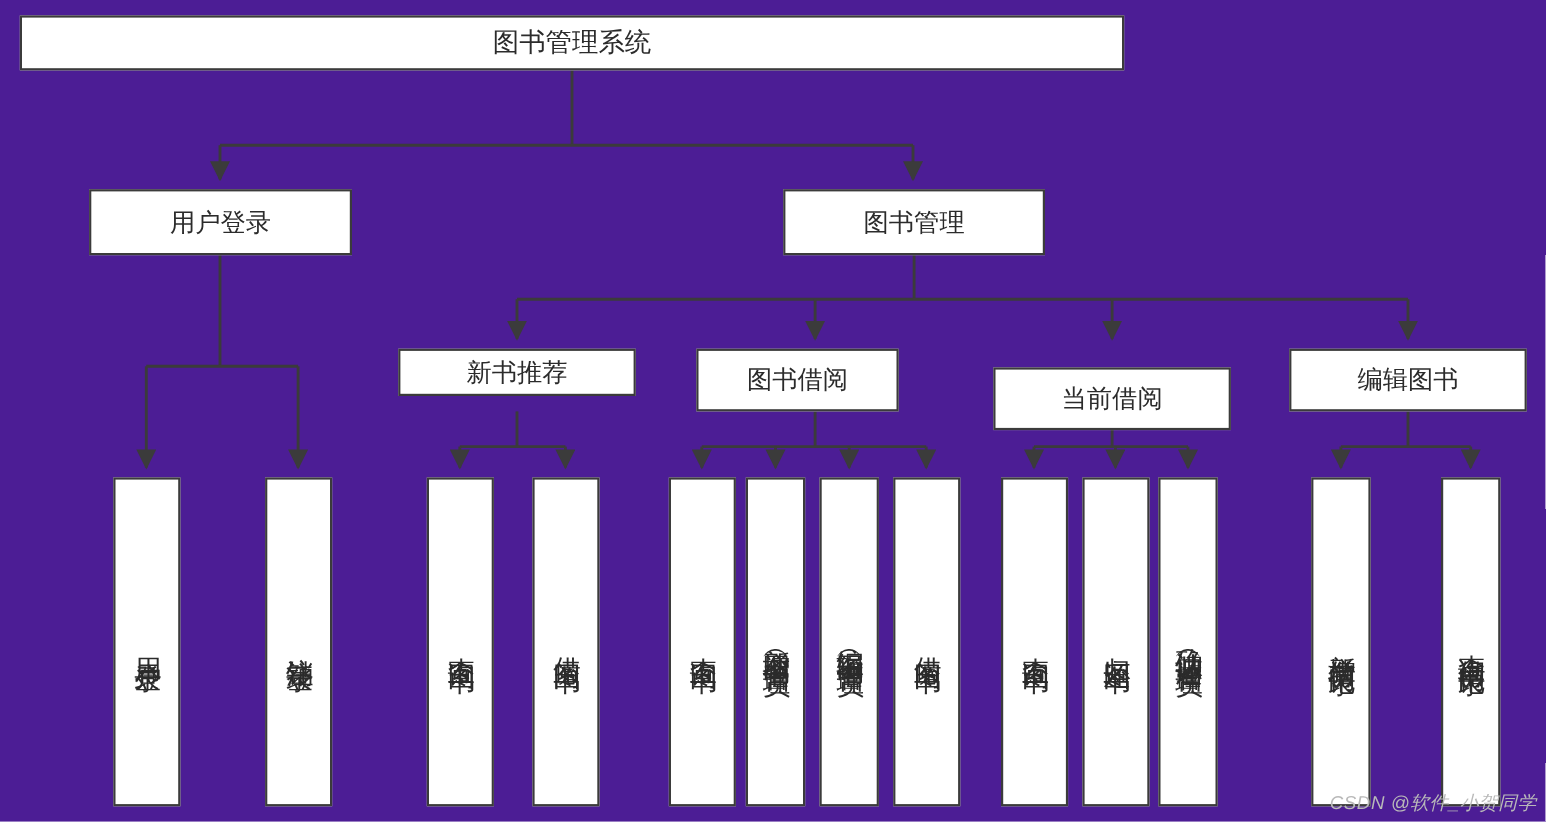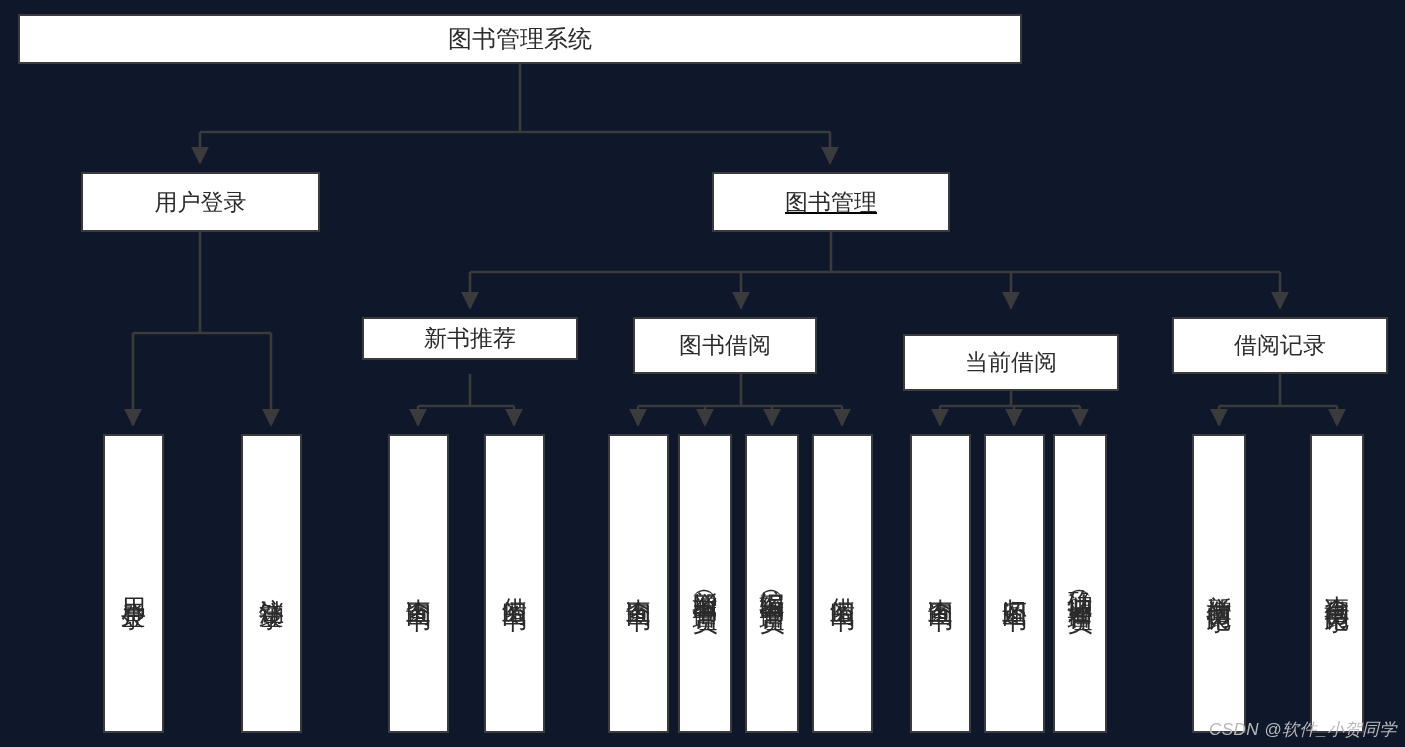--- a/index.html
+++ b/index.html
@@ -8,21 +8,21 @@
     padding: 0;
     background: #ffffff;
   }
   body {
     font-family: "Liberation Sans", "DejaVu Sans", sans-serif;
   }
   #canvas {
     position: relative;
     width: 1405px;
     height: 747px;
-    background: #0f172a;
+    background: #4c1d95;
     overflow: hidden;
   }
   #edges {
     position: absolute;
     left: 0;
     top: 0;
     width: 1405px;
     height: 747px;
     pointer-events: none;
   }
@@ -128,35 +128,35 @@
     </g>
   </svg>
 
   <div class="node root horiz" style="left:18px;top:14px;width:1004px;height:50px;">
     <span class="label">图书管理系统</span>
   </div>
 
   <div class="node horiz" style="left:81px;top:172px;width:239px;height:60px;">
     <span class="label">用户登录</span>
   </div>
-  <div class="node horiz" style="left:712px;top:172px;width:238px;height:60px;text-decoration:underline;">
+  <div class="node horiz" style="left:712px;top:172px;width:238px;height:60px;">
     <span class="label">图书管理</span>
   </div>
 
   <div class="node horiz" style="left:362px;top:317px;width:216px;height:43px;">
     <span class="label">新书推荐</span>
   </div>
   <div class="node horiz" style="left:633px;top:317px;width:184px;height:57px;">
     <span class="label">图书借阅</span>
   </div>
   <div class="node horiz" style="left:903px;top:334px;width:216px;height:57px;">
     <span class="label">当前借阅</span>
   </div>
   <div class="node horiz" style="left:1172px;top:317px;width:216px;height:57px;">
-    <span class="label">借阅记录</span>
+    <span class="label">编辑图书</span>
   </div>
 
   <div class="node vert" style="left:103px;top:434px;width:61px;height:299px;">
     <span class="label">用户登录</span>
   </div>
   <div class="node vert" style="left:241px;top:434px;width:61px;height:299px;">
     <span class="label">注销登录</span>
   </div>
   <div class="node vert" style="left:388px;top:434px;width:61px;height:299px;">
     <span class="label">查询图书</span>

